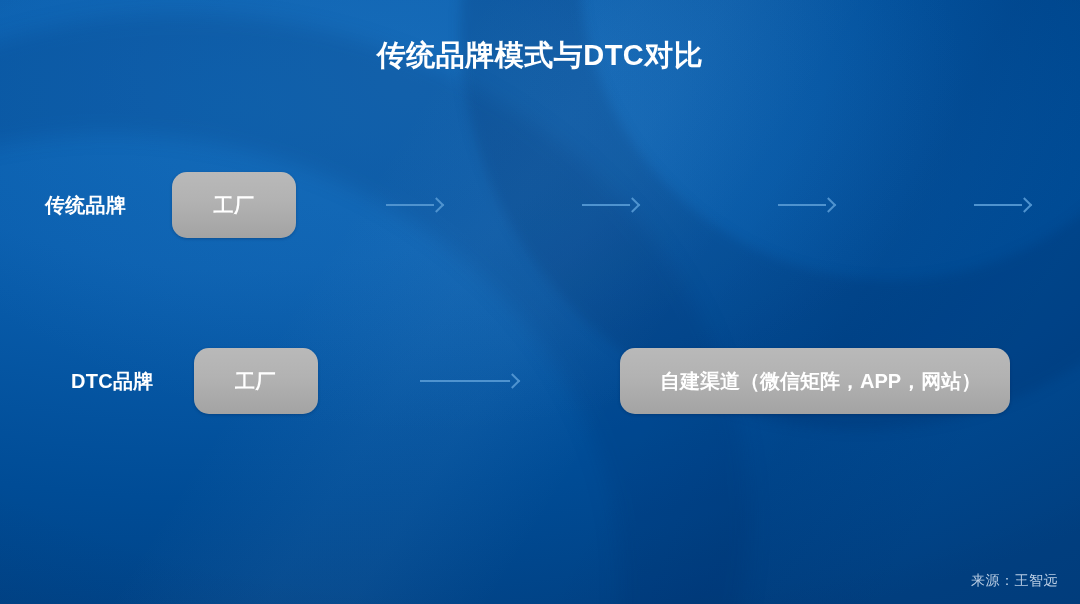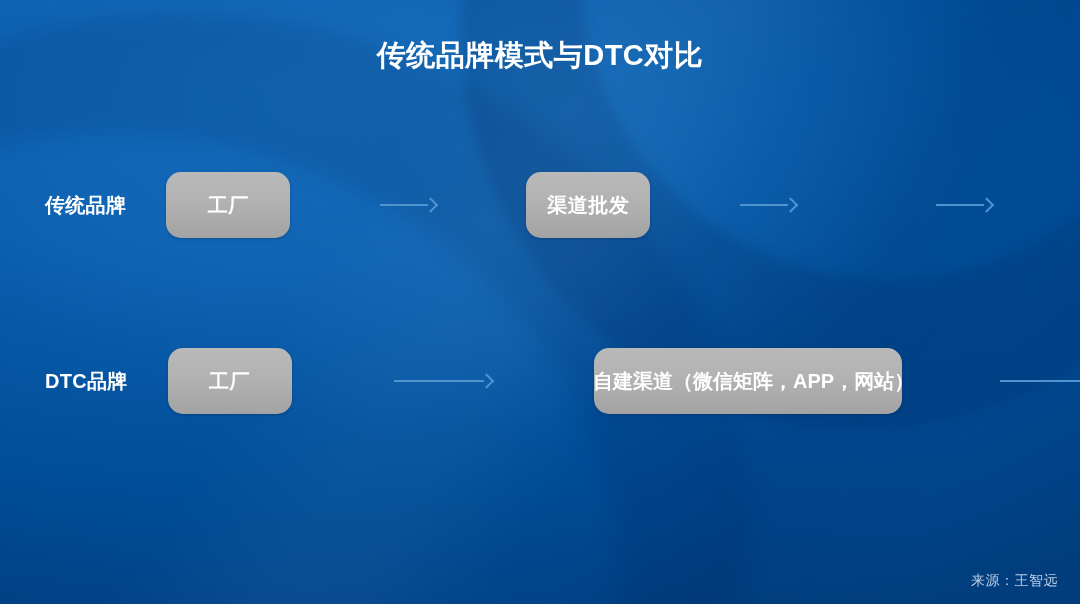--- a/index.html
+++ b/index.html
@@ -127,41 +127,41 @@
     letter-spacing: 0.3px;
     white-space: nowrap;
     text-align: left;
   }
   .row-traditional .row-label {
     width: 130px;
     margin-left: 45px;
   }
   .row-dtc .row-label {
     width: 130px;
-    margin-left: 45px;
+    margin-left: 71px;
   }
 
   .node {
     box-sizing: border-box;
     height: 66px;
     border-radius: 15px;
     background: linear-gradient(180deg, #b9b9b9 0%, #b2b2b2 45%, #a3a3a3 100%);
     box-shadow: 0 1px 3px rgba(0, 25, 60, 0.28);
     color: #ffffff;
     font-size: 20px;
     font-weight: bold;
     display: flex;
     align-items: center;
     justify-content: center;
     white-space: nowrap;
     letter-spacing: 0.5px;
     flex: 0 0 auto;
   }
   .node-sm   { width: 124px; }
-  .node-wide { width: 308px; font-size: 20px; letter-spacing: 0; padding-left: 12px; }
+  .node-wide { width: 390px; font-size: 20px; letter-spacing: 0; padding-left: 12px; }
 
   
   .arrow {
     flex: 0 0 auto;
     position: relative;
     height: 12px;
     display: flex;
     align-items: center;
   }
   .arrow-short { width: 56px; }
@@ -224,21 +224,20 @@
 
       <div class="node node-sm">工厂</div>
 
       <div class="spacer-gap gap-10"></div>
       <div class="arrow arrow-short">
         <span class="shaft"></span>
         <span class="head"></span>
       </div>
       <div class="spacer-gap gap-10"></div>
 
-      <div class="node node-sm">渠道批发</div>
 
       <div class="spacer-gap gap-10"></div>
       <div class="arrow arrow-short">
         <span class="shaft"></span>
         <span class="head"></span>
       </div>
       <div class="spacer-gap gap-10"></div>
 
 
       <div class="spacer-gap gap-10"></div>

